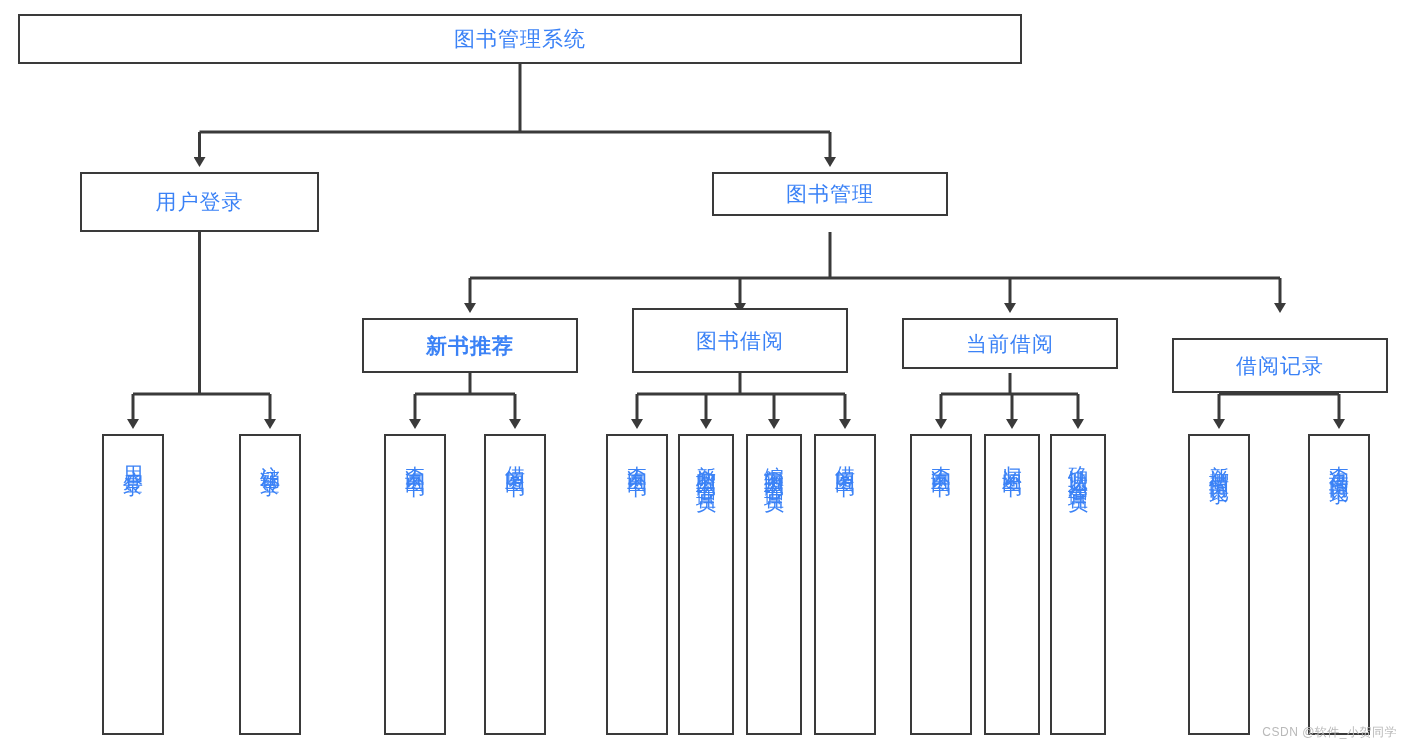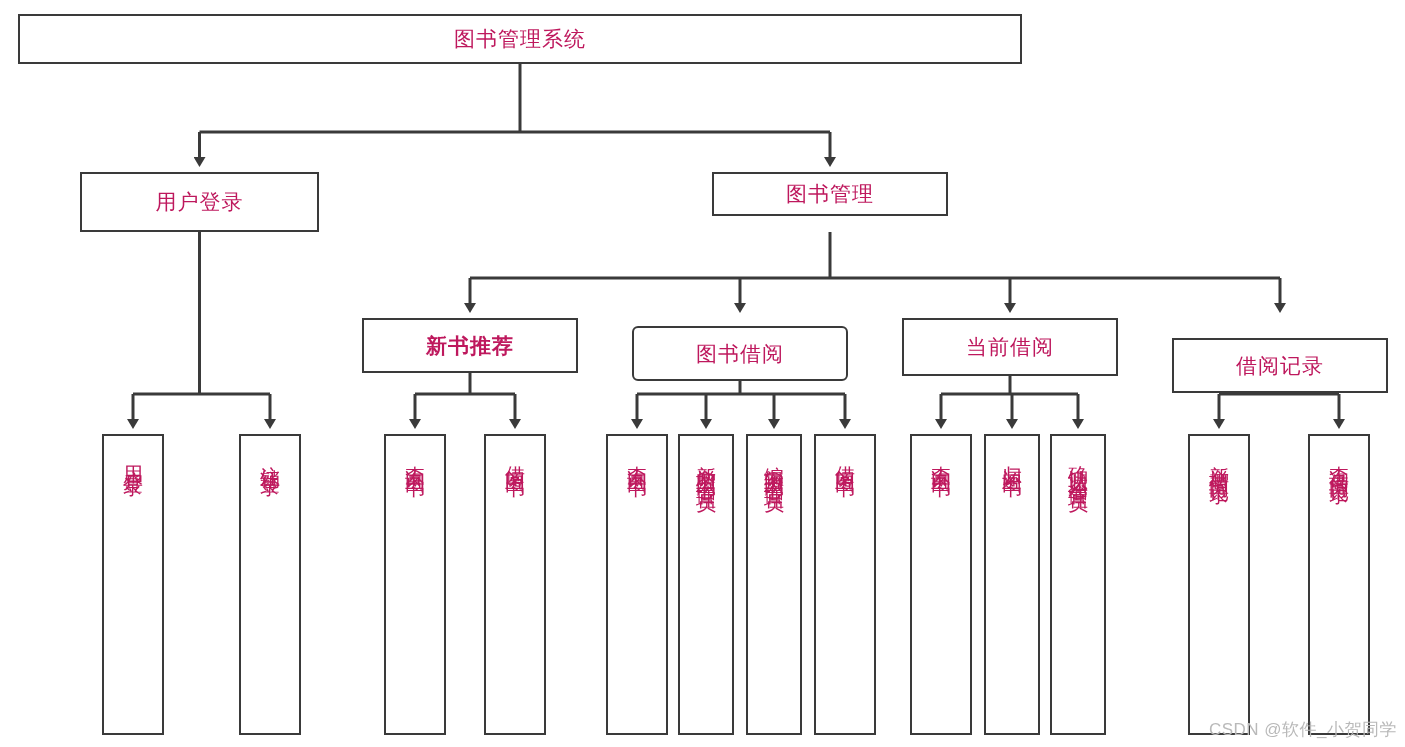--- a/index.html
+++ b/index.html
@@ -27,21 +27,21 @@
     pointer-events: none;
   }
   .node {
     position: absolute;
     box-sizing: border-box;
     background: #ffffff;
     border: 2px solid #3a3a3a;
     display: flex;
     align-items: center;
     justify-content: center;
-    color: #be185d;
+    color: #3b82f6;
     z-index: 2;
   }
   .node.horizontal {
     font-size: 21px;
     letter-spacing: 1px;
   }
   .node.vertical {
     font-size: 20px;
     padding-top: 14px;
     align-items: flex-start;
@@ -51,21 +51,21 @@
     writing-mode: vertical-rl;
     text-orientation: upright;
     letter-spacing: 4px;
     line-height: 1.05;
     white-space: nowrap;
   }
   .watermark {
     position: absolute;
     right: 8px;
     bottom: 6px;
-    font-size: 17px;
+    font-size: 12px;
     color: #b9b9b9;
     z-index: 5;
     white-space: nowrap;
     letter-spacing: 0.5px;
   }
 </style>
 </head>
 <body>
 
 <div id="canvas">
@@ -118,24 +118,24 @@
       </div>
       <div class="node horizontal" style="left: 80px; top: 172px; width: 239px; height: 60px;">
         <span>用户登录</span>
       </div>
       <div class="node horizontal" style="left: 712px; top: 172px; width: 236px; height: 44px;">
         <span>图书管理</span>
       </div>
       <div class="node horizontal" style="left: 362px; top: 318px; width: 216px; height: 55px; font-weight: bold;">
         <span>新书推荐</span>
       </div>
-      <div class="node horizontal" style="left: 632px; top: 326px; width: 216px; height: 55px; border-radius: 6px;">
+      <div class="node horizontal" style="left: 632px; top: 308px; width: 216px; height: 65px;">
         <span>图书借阅</span>
       </div>
-      <div class="node horizontal" style="left: 902px; top: 318px; width: 216px; height: 58px;">
+      <div class="node horizontal" style="left: 902px; top: 318px; width: 216px; height: 51px;">
         <span>当前借阅</span>
       </div>
       <div class="node horizontal" style="left: 1172px; top: 318px; width: 216px; height: 55px; margin-top: 20px;">
         <span>借阅记录</span>
       </div>
       <div class="node vertical" style="left: 102px; top: 434px; width: 62px; height: 301px;">
         <span class="vtext">用户登录</span>
       </div>
       <div class="node vertical" style="left: 239px; top: 434px; width: 62px; height: 301px;">
         <span class="vtext">注销登录</span>

